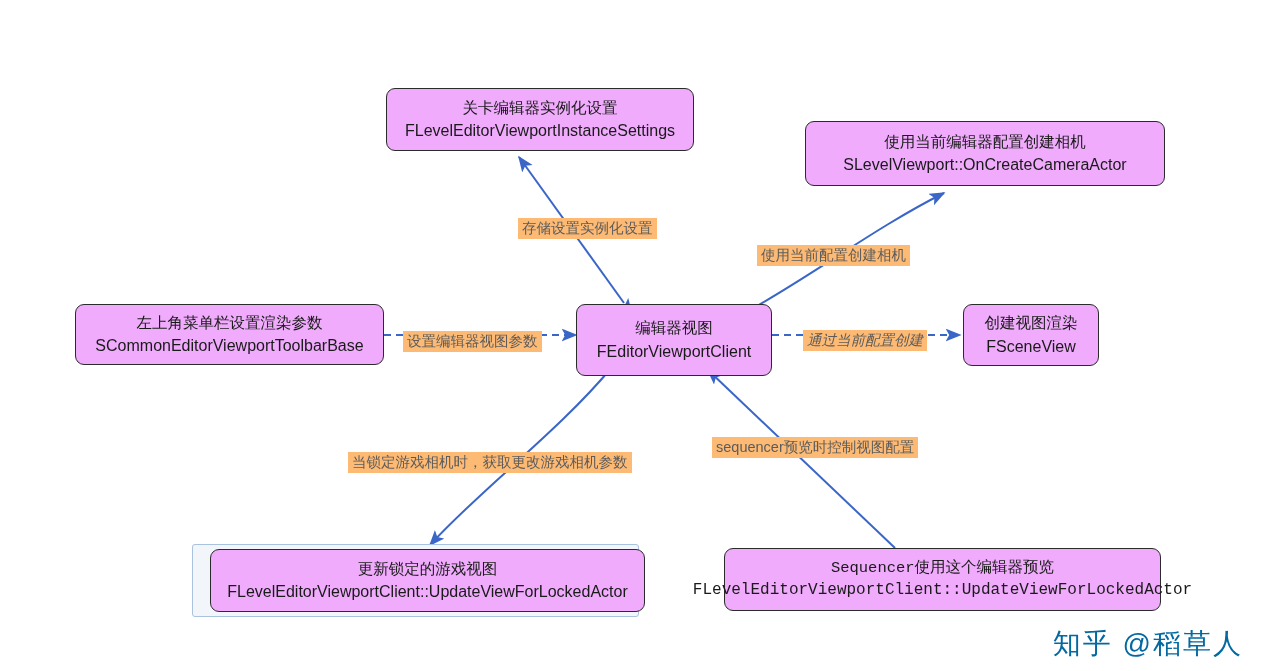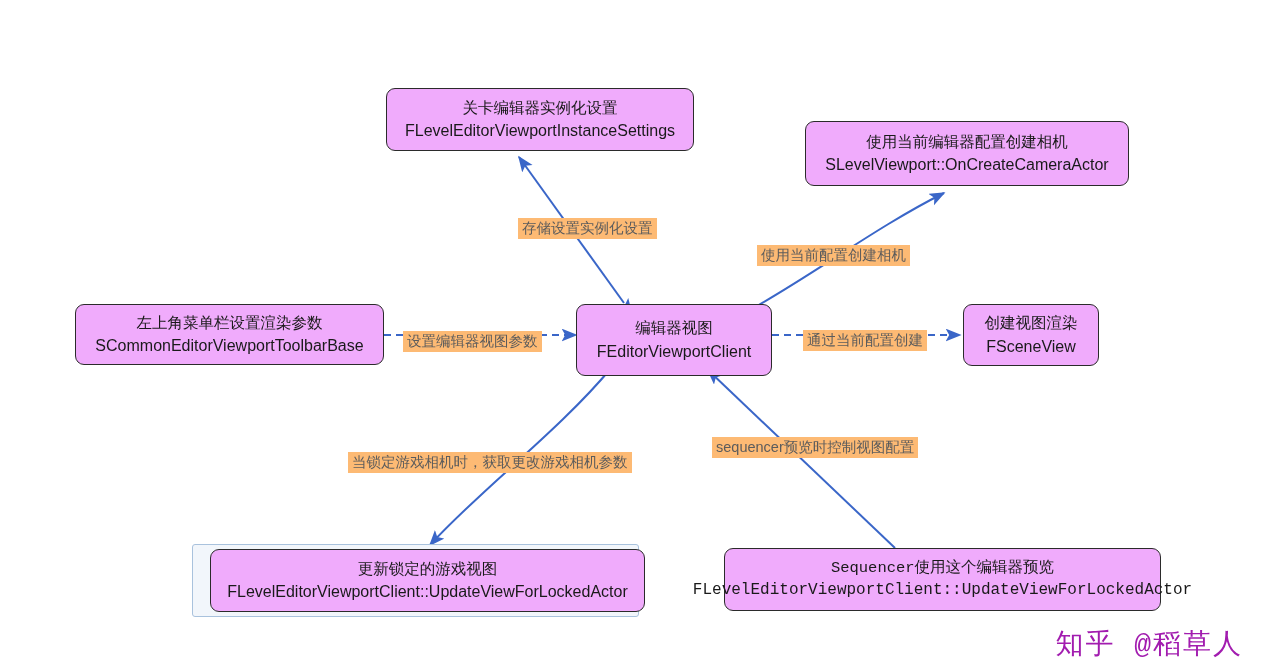--- a/index.html
+++ b/index.html
@@ -64,25 +64,25 @@
     white-space: nowrap;
     padding: 1px 4px;
     z-index: 4;
     line-height: 1.3;
   }
   .watermark {
     position: absolute;
     right: 22px;
     bottom: 8px;
     font-size: 28px;
-    color: #a21caf;
+    color: #0369a1;
     letter-spacing: 2px;
     white-space: nowrap;
     z-index: 5;
-    font-family: Liberation Mono, monospace;
+    font-family: Liberation Sans, sans-serif;
   }
 </style>
 </head>
 <body>
 
 <div id="stage">
 
   <svg class="edges" viewBox="0 0 1265 671" xmlns="http://www.w3.org/2000/svg">
     <defs>
       <marker id="ah" markerWidth="9" markerHeight="9" refX="7.2" refY="3.2" orient="auto" markerUnits="strokeWidth">
@@ -104,21 +104,21 @@
     <path d="M 612,367 C 560,430 480,490 430,545" fill="none" stroke="#3a66c8" stroke-width="2" marker-end="url(#ah)" marker-start="url(#ah-start)"></path>
 
     <line x1="895" y1="548" x2="708" y2="370" stroke="#3a66c8" stroke-width="2" marker-end="url(#ah)"></line>
   </svg>
 
   <div class="node" style="left:386px; top:88px; width:308px; height:63px;">
     <div class="l1">关卡编辑器实例化设置</div>
     <div class="l2">FLevelEditorViewportInstanceSettings</div>
   </div>
 
-  <div class="node" style="left:805px; top:121px; width:324px; height:65px;">
+  <div class="node" style="left:805px; top:121px; width:360px; height:65px;">
     <div class="l1">使用当前编辑器配置创建相机</div>
     <div class="l2">SLevelViewport::OnCreateCameraActor</div>
   </div>
 
   <div class="node" style="left:75px; top:304px; width:309px; height:61px;">
     <div class="l1">左上角菜单栏设置渲染参数</div>
     <div class="l2">SCommonEditorViewportToolbarBase</div>
   </div>
 
   <div class="node" style="left:576px; top:304px; width:196px; height:72px;">
@@ -141,21 +141,21 @@
     <div class="l1">Sequencer使用这个编辑器预览</div>
     <div class="l2">FLevelEditorViewportClient::UpdateViewForLockedActor</div>
   </div>
 
   <div class="edge-label" style="left:518px; top:218px;">存储设置实例化设置</div>
 
   <div class="edge-label" style="left:757px; top:245px;">使用当前配置创建相机</div>
 
   <div class="edge-label" style="left:403px; top:331px;">设置编辑器视图参数</div>
 
-  <div class="edge-label" style="left:803px; top:330px;">通过当前配置创建</div>
+  <div class="edge-label" style="left:803px; top:330px;font-style:italic;">通过当前配置创建</div>
 
   <div class="edge-label" style="left:348px; top:452px;">当锁定游戏相机时，获取更改游戏相机参数</div>
 
   <div class="edge-label" style="left:712px; top:437px;">sequencer预览时控制视图配置</div>
 
   <div class="watermark">知乎 @稻草人</div>
 
 </div>
 
 </body></html>

